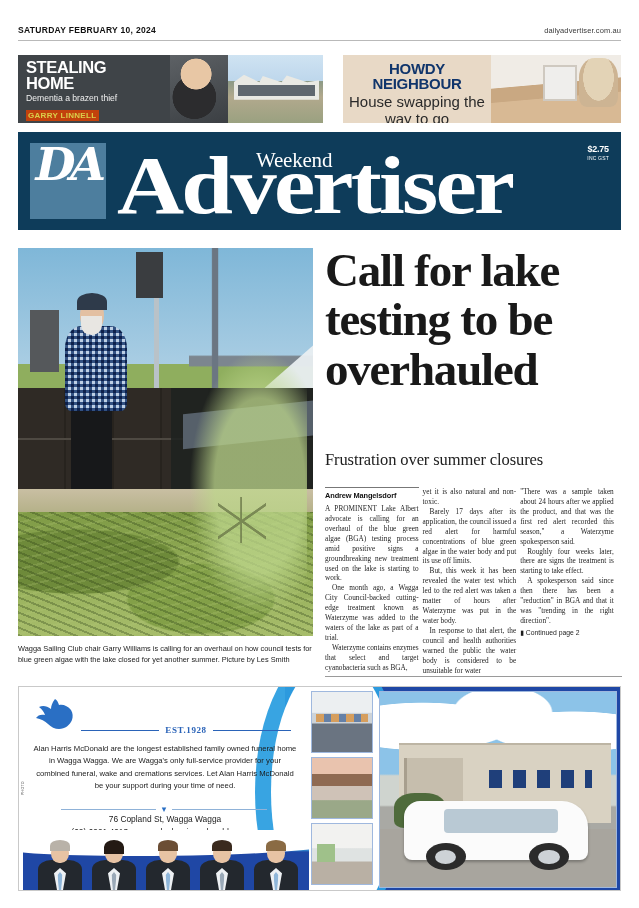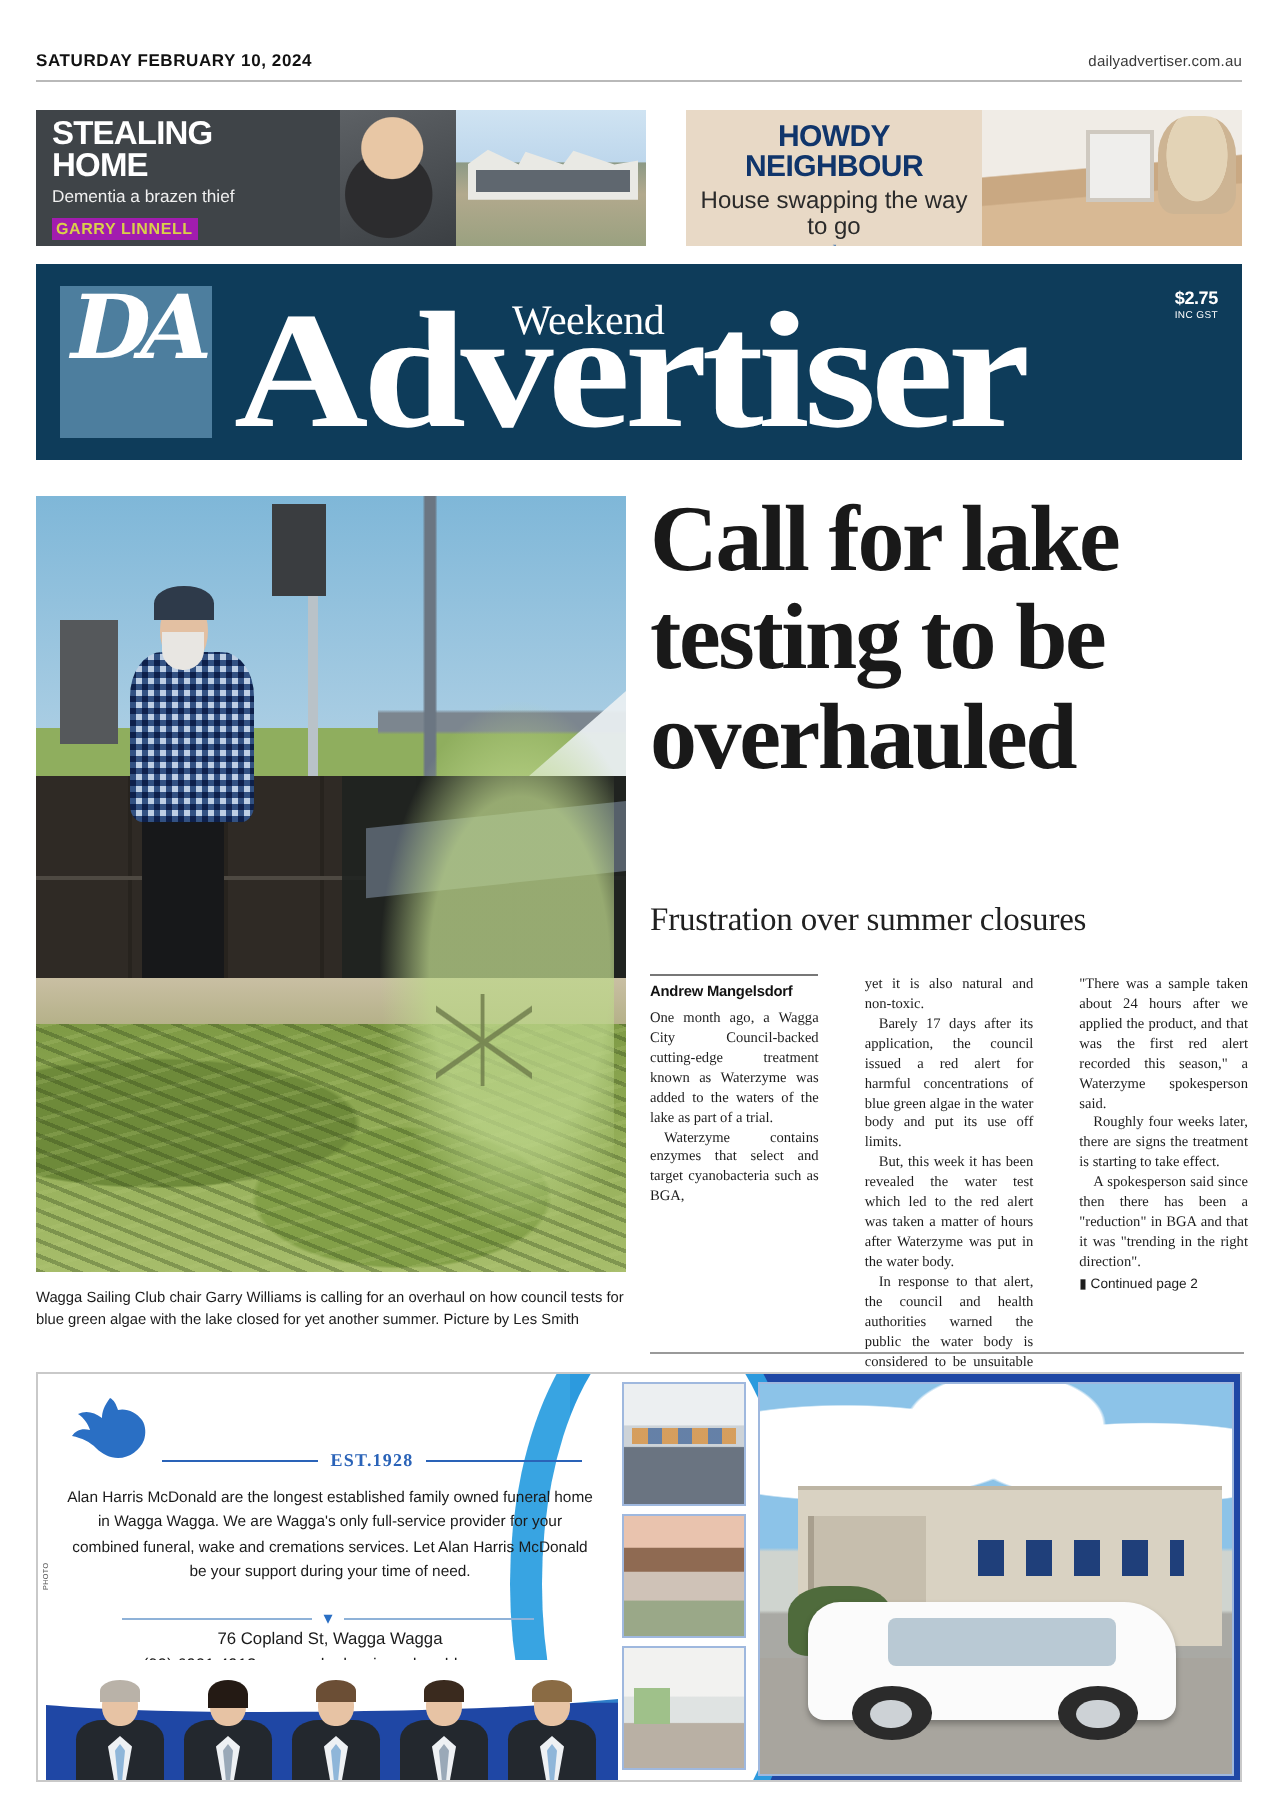--- a/index.html
+++ b/index.html
@@ -78,21 +78,21 @@
   }
   .pl-sub {
     font-size: 8.6px;
     margin-top: 3px;
     line-height: 1.1;
     color: #f0f0f0;
   }
   .pl-name {
     display: inline-block;
     margin-top: 3px;
-    background: #a21caf;
+    background: #c2410c;
     color: #d9cf4a;
     font-size: 8px;
     font-weight: bold;
     letter-spacing: 0.3px;
     padding: 1px 3px 1px 2px;
   }
   .pl-photo {
     width: 58px; height: 68px;
     background:
       radial-gradient(circle at 45% 28%, #e8c7a5 0 26%, rgba(232,199,165,0) 27%),
@@ -127,21 +127,21 @@
     text-align: center;
     color: #10356b;
   }
   .pr-title {
     font-size: 15px;
     font-weight: bold;
     line-height: 1.0;
     letter-spacing: -0.3px;
   }
   .pr-sub {
-    font-size: 12px;
+    font-size: 15px;
     color: #2a2a2a;
     margin-top: 3px;
     line-height: 1.1;
   }
   .pr-explore {
     font-family: "Liberation Serif", serif;
     font-size: 11px;
     font-style: italic;
     color: #5d86b4;
     letter-spacing: 1.5px;
@@ -375,21 +375,21 @@
     color: #202020;
     letter-spacing: -0.1px;
   }
 
   
   .article {
     position: absolute;
     left: 325px; top: 487px;
     width: 299px; height: 186px;
     display: flex;
-    gap: 23px;
+    gap: 4px;
   }
   .col {
     width: 93.6px;
     position: relative;
   }
   .byline-rule {
     border-top: 1px solid #777;
     margin-bottom: 3px;
   }
   .byline {
@@ -745,20 +745,21 @@
   <div class="caption">Wagga Sailing Club chair Garry Williams is calling for an overhaul on how council tests for blue green algae with the lake closed for yet another summer. Picture by Les Smith</div>
 
   <div class="headline">Call for lake testing to be overhauled</div>
   <div class="subhead">Frustration over summer closures</div>
 
   <div class="article">
 
     <div class="col">
       <div class="byline-rule"></div>
       <div class="byline">Andrew Mangelsdorf</div>
+      <p>A PROMINENT Lake Albert advocate is calling for an overhaul of the blue green algae (BGA) testing process amid positive signs a groundbreaking new treatment used on the lake is starting to work.</p>
       <p>One month ago, a Wagga City Council-backed cutting-edge treatment known as Waterzyme was added to the waters of the lake as part of a trial.</p>
       <p>Waterzyme contains enzymes that select and target cyanobacteria such as BGA,</p>
     </div>
 
     <div class="col">
       <p>yet it is also natural and non-toxic.</p>
       <p>Barely 17 days after its application, the council issued a red alert for harmful concentrations of blue green algae in the water body and put its use off limits.</p>
       <p>But, this week it has been revealed the water test which led to the red alert was taken a matter of hours after Waterzyme was put in the water body.</p>
       <p>In response to that alert, the council and health authorities warned the public the water body is considered to be unsuitable for water</p>
     </div>

